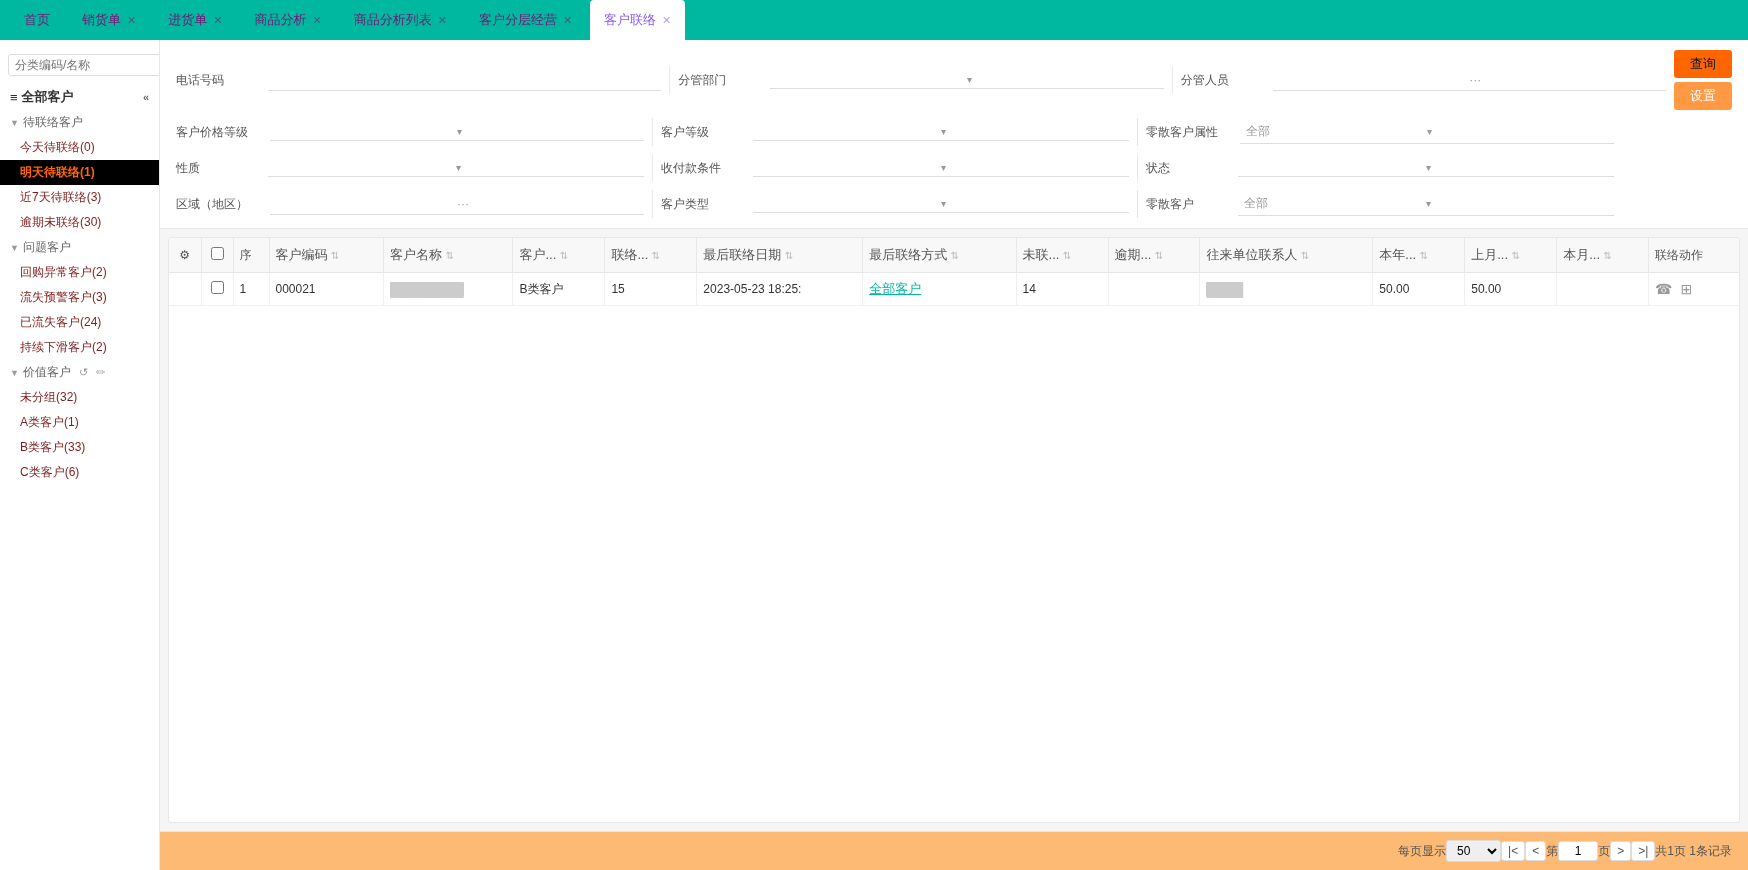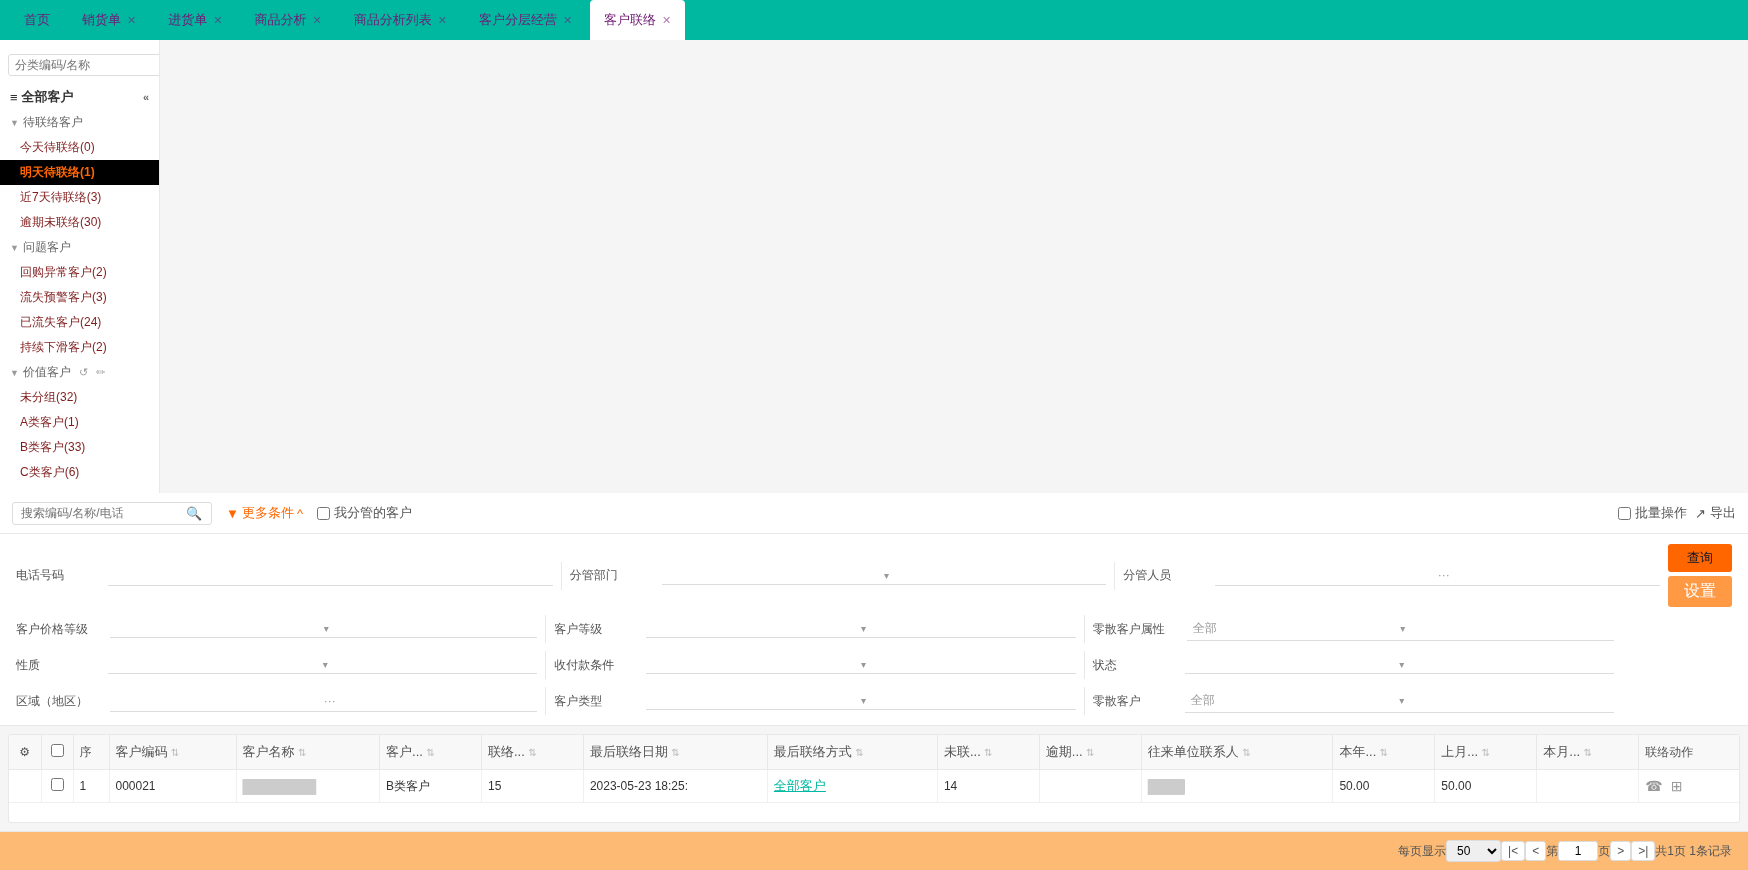--- a/index.html
+++ b/index.html
@@ -1,25 +1,25 @@
 <!DOCTYPE html>
 <html><head>
   <meta charset="utf-8">
   <style>
     * { box-sizing: border-box; margin: 0; padding: 0; font-family: "Microsoft YaHei", Arial, sans-serif; font-size: 13px; }
     body { background: #f5f5f5; min-width: 1748px; }
 
     
     .top-nav { background: #00b8a0; height: 40px; display: flex; align-items: center; padding: 0 10px; gap: 4px; }
     .nav-item { color: #701a75; padding: 0 14px; height: 40px; display: flex; align-items: center; cursor: pointer; font-size: 13px; white-space: nowrap; }
-    .nav-item.active { background: #fff; color: #701a75; border-radius: 4px 4px 0 0; }
+    .nav-item.active { background: #fff; color: #8b5cf6; border-radius: 4px 4px 0 0; }
     .nav-item .close-x { margin-left: 6px; opacity: 0.6; font-size: 11px; }
 
     
-    .main-layout { display: flex; height: calc(100vh - 40px); flex-direction: column; }
+    .main-layout { display: flex; height: calc(100vh - 40px); }
 
     
     .sidebar { width: 160px; background: #fff; border-right: 1px solid #e8e8e8; overflow-y: auto; flex-shrink: 0; padding: 8px 0; }
     .sidebar-search { display: flex; align-items: center; padding: 6px 8px; gap: 4px; }
     .sidebar-search input { flex: 1; border: 1px solid #ddd; border-radius: 3px; padding: 3px 6px; font-size: 12px; outline: none; }
     .sidebar-section-title { font-size: 13px; font-weight: bold; color: #333; padding: 6px 10px 4px; display: flex; align-items: center; gap: 4px; }
     .sidebar-section-title .collapse-icon { color: #666; font-size: 11px; cursor: pointer; margin-left: auto; }
     .sidebar-group-label { font-size: 12px; color: #666; padding: 4px 10px; display: flex; align-items: center; gap: 4px; }
     .sidebar-group-label::before { content: "▼"; font-size: 9px; color: #999; }
     .sidebar-item { padding: 4px 10px 4px 20px; cursor: pointer; color: #7f1d1d; font-size: 12px; white-space: nowrap; overflow: hidden; text-overflow: ellipsis; }
@@ -43,21 +43,21 @@
     .filter-row { display: flex; align-items: center; gap: 8px; margin-bottom: 8px; }
     .filter-row:last-child { margin-bottom: 0; }
     .filter-field { display: flex; align-items: center; flex: 1; gap: 22px; }
     .filter-label { color: #555; font-size: 12px; white-space: nowrap; min-width: 70px; }
     .filter-input { flex: 1; border: none; border-bottom: 1px solid #ddd; padding: 3px 6px; font-size: 12px; outline: none; }
     .filter-select { flex: 1; display: flex; align-items: center; border-bottom: 1px solid #ddd; padding: 3px 6px; cursor: pointer; }
     .filter-select span { flex: 1; font-size: 12px; color: #999; }
     .filter-select .arrow { color: #999; font-size: 10px; }
     .filter-divider { width: 1px; background: #e8e8e8; height: 28px; }
     .query-btn { background: #ff6600; color: #0f172a; border: none; padding: 5px 16px; border-radius: 3px; cursor: pointer; font-size: 13px; }
-    .set-btn { background: #ff9944; color: #fff; border: none; padding: 5px 16px; border-radius: 3px; cursor: pointer; font-size: 16px; }
+    .set-btn { background: #ff9944; color: #fff; border: none; padding: 5px 16px; border-radius: 3px; cursor: pointer; font-size: 13px; }
     .btn-group { display: flex; flex-direction: column; gap: 4px; }
     .filter-dotdot { color: #999; font-size: 12px; cursor: pointer; }
 
     
     .table-container { flex: 1; background: #fff; margin: 8px; border: 1px solid #e8e8e8; border-radius: 3px; overflow: auto; }
     table { width: 100%; border-collapse: collapse; }
     thead tr { background: #f8f8f8; }
     th { padding: 8px 6px; border-bottom: 1px solid #e8e8e8; border-right: 1px solid #e8e8e8; font-size: 12px; color: #555; font-weight: normal; white-space: nowrap; text-align: left; cursor: pointer; }
     th:last-child { border-right: none; }
     td { padding: 7px 6px; border-bottom: 1px solid #f0f0f0; border-right: 1px solid #f0f0f0; font-size: 12px; color: #333; white-space: nowrap; }
@@ -148,44 +148,20 @@
       <span style="margin-left:4px;color:#999;font-size:11px;cursor:pointer;">✏</span>
     </div>
     <div class="sidebar-item">未分组(32)</div>
     <div class="sidebar-item">A类客户(1)</div>
     <div class="sidebar-item">B类客户(33)</div>
     <div class="sidebar-item">C类客户(6)</div>
   </div>
 
   <div class="content">
 
-    <div class="toolbar">
-      <div class="toolbar-search">
-        <input type="text" placeholder="搜索编码/名称/电话" style="">
-        <span style="color:#ff6600;cursor:pointer;">🔍</span>
-      </div>
-      <div class="filter-btn">
-        <span>▼</span>
-        <span>更多条件</span>
-        <span>^</span>
-      </div>
-      <div class="my-customer-check">
-        <input type="checkbox" style="">
-        <span>我分管的客户</span>
-      </div>
-      <div class="spacer"></div>
-      <div class="batch-op-btn">
-        <input type="checkbox" style="">
-        <span>批量操作</span>
-      </div>
-      <div class="export-btn">
-        <span>↗</span>
-        <span>导出</span>
-      </div>
-    </div>
 
     <div class="filter-panel">
 
       <div class="filter-row">
         <div class="filter-field">
           <span class="filter-label">电话号码</span>
           <input class="filter-input" style="width: 300px;">
         </div>
         <div class="filter-divider"></div>
         <div class="filter-field">

